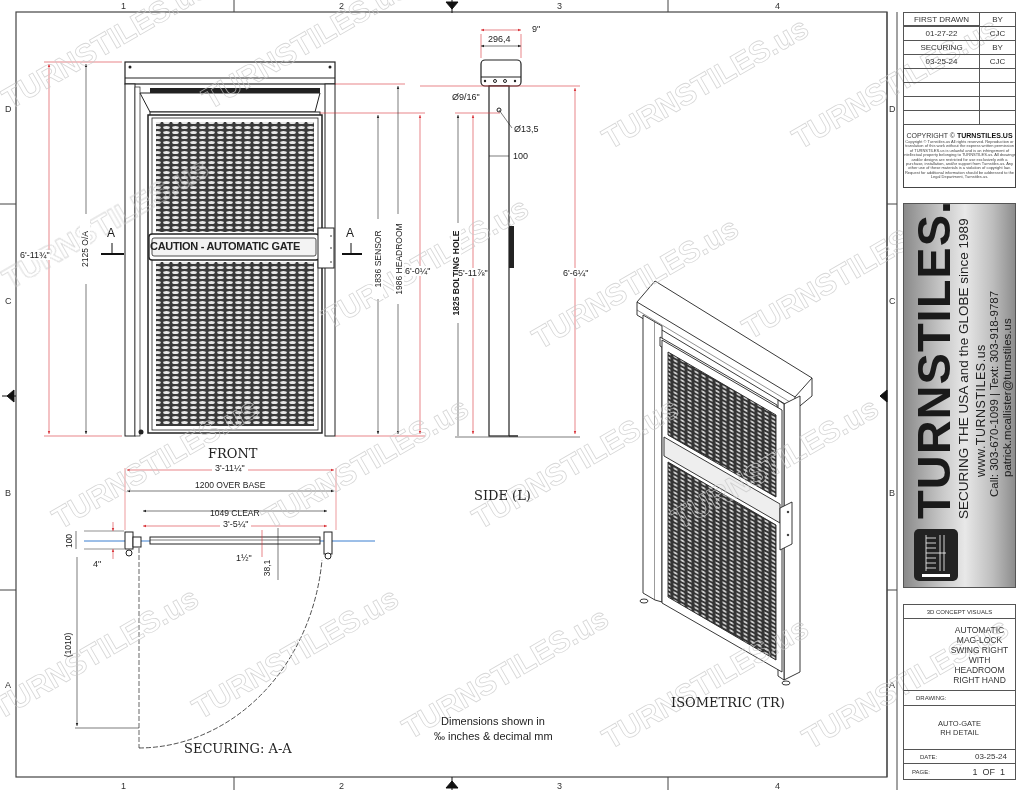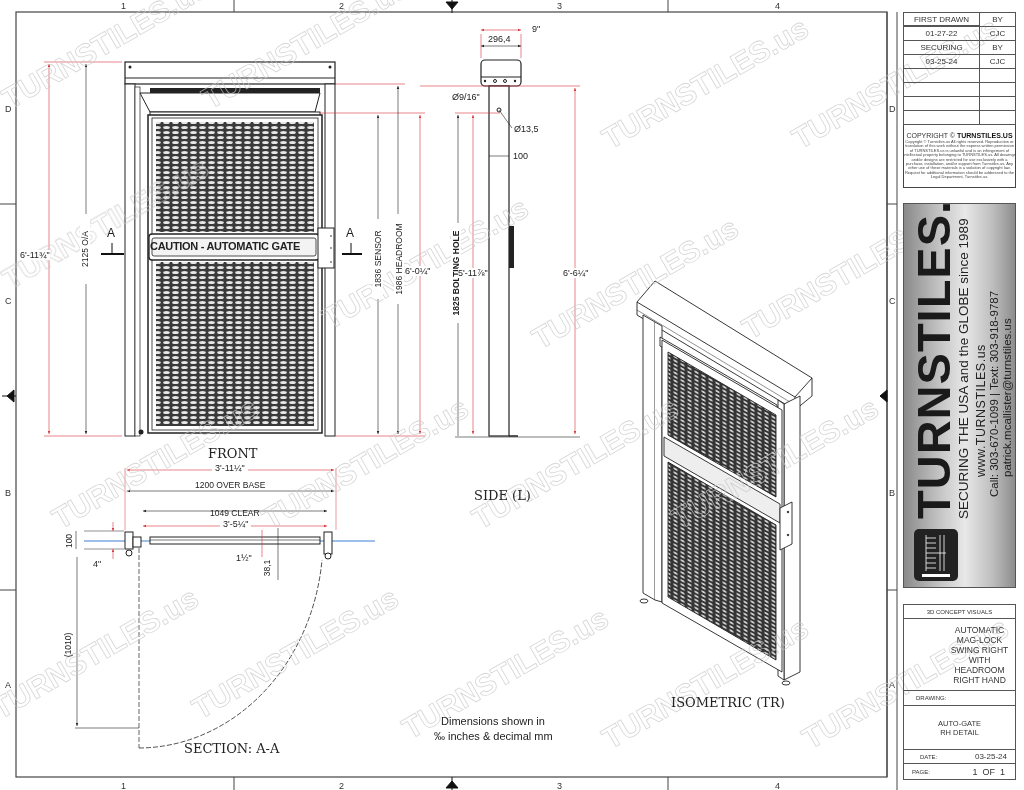--- a/index.html
+++ b/index.html
@@ -273,21 +273,21 @@
 
 <div class="label" style="left:212px;top:463px;font-size:9px;background:#fff;padding:0 3px;">3'-11¼"</div>
 <div class="label" style="left:195px;top:480px;font-size:8.5px;">1200 OVER BASE</div>
 <div class="label" style="left:210px;top:480px;font-size:8.5px;margin-top:28px;">1049 CLEAR</div>
 <div class="label" style="left:220px;top:519px;font-size:9px;background:#fff;padding:0 3px;">3'-5¼"</div>
 <div class="label" style="left:62px;top:536px;transform:rotate(-90deg);font-size:8.5px;">100</div>
 <div class="label" style="left:93px;top:559px;font-size:9px;">4"</div>
 <div class="label" style="left:236px;top:553px;font-size:9px;">1½"</div>
 <div class="label" style="left:259px;top:563px;transform:rotate(-90deg);font-size:8.5px;">38,1</div>
 <div class="label" style="left:56px;top:640px;transform:rotate(-90deg);font-size:8.5px;">(1010)</div>
-<div class="label serif" style="left:184px;top:741px;font-size:13px;">SECTION: A-A</div>
+<div class="label serif" style="left:184px;top:741px;font-size:13px;">SECURING: A-A</div>
 
 <div class="label serif" style="left:671px;top:695px;font-size:13px;">ISOMETRIC (TR)</div>
 
 <div class="label" style="left:441px;top:715px;font-size:11px;">Dimensions shown in</div>
 <div class="label" style="left:434px;top:730px;font-size:11px;">‰ inches &amp; decimal mm</div>
 
 <div class="tb-box" style="left:903px;top:12px;width:113px;height:176px;"></div>
 <div class="tb-cell" style="left:903px;top:12px;width:77px;height:14px;">FIRST DRAWN</div>
 <div class="tb-cell" style="left:979px;top:12px;width:37px;height:15px;">BY</div>
 <div class="tb-cell" style="left:903px;top:26px;width:77px;height:15px;">01-27-22</div>

